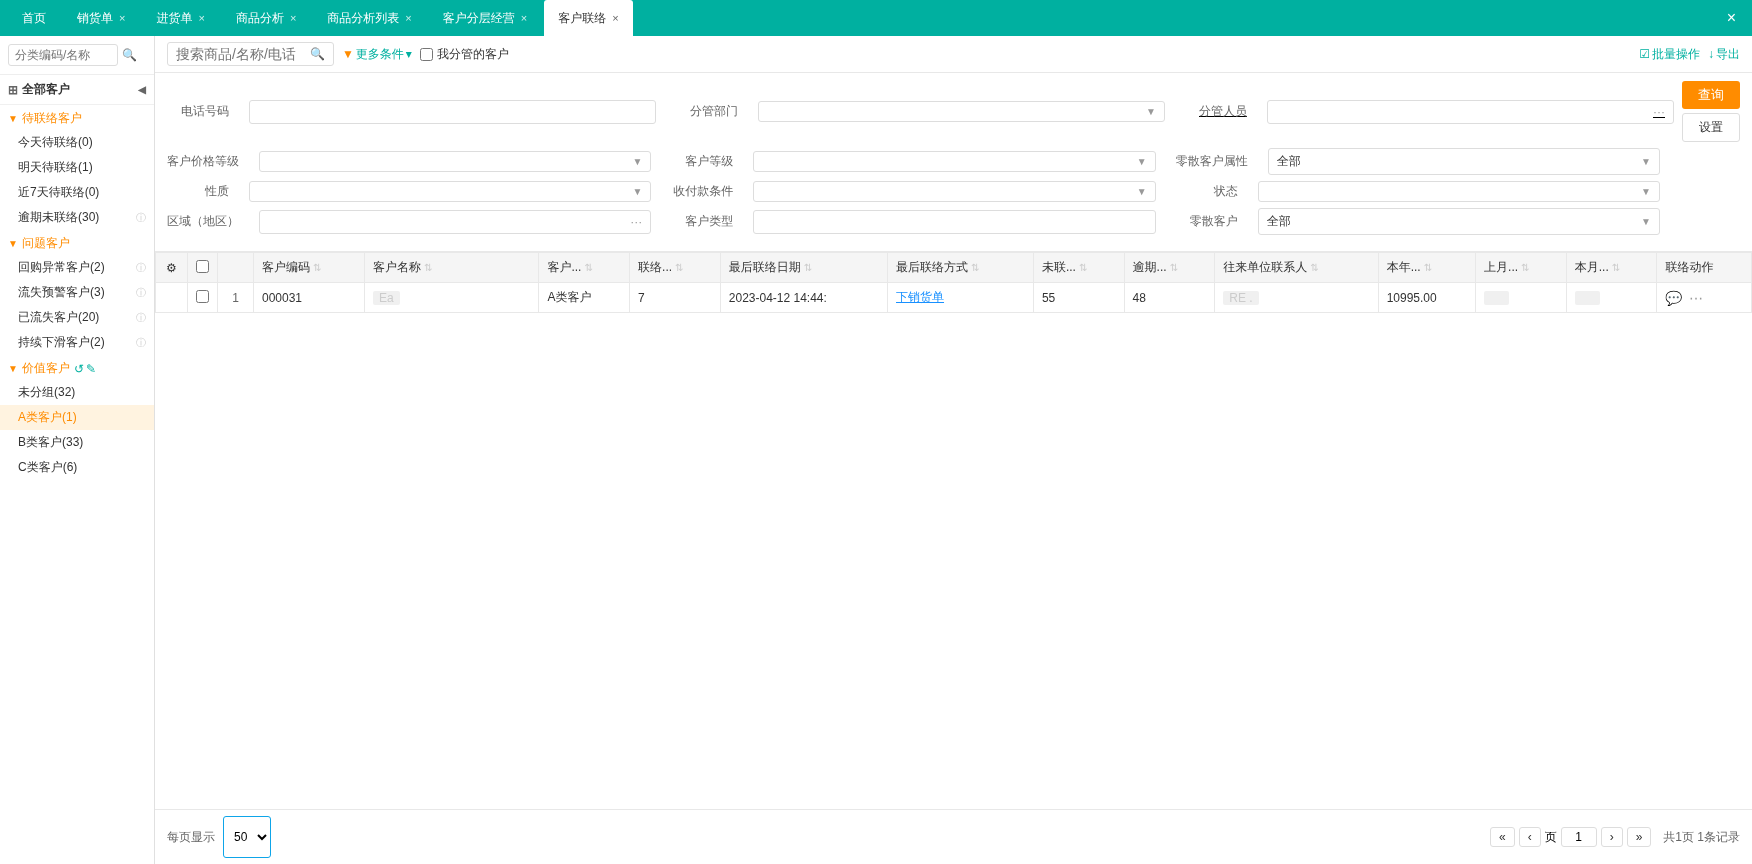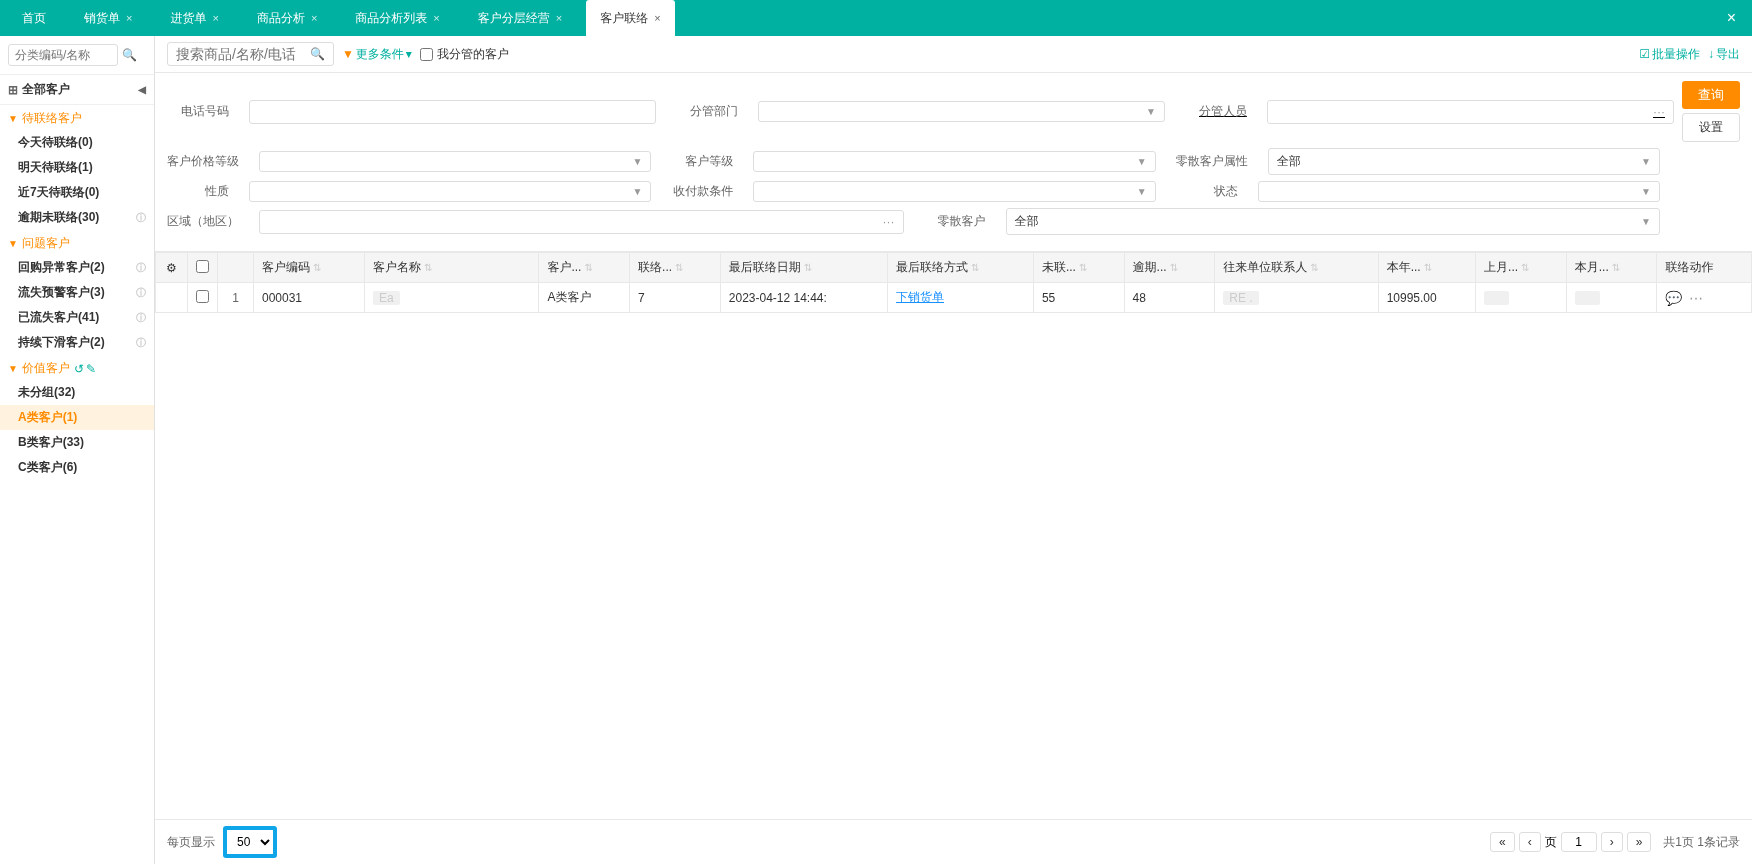--- a/index.html
+++ b/index.html
@@ -1,21 +1,21 @@
 <!DOCTYPE html>
 <html><head>
   <meta charset="utf-8">
   <style>
     * { box-sizing: border-box; margin: 0; padding: 0; font-family: 'Microsoft YaHei', Arial, sans-serif; font-size: 12px; }
     body { background: #f0f0f0; overflow: hidden; width: 1752px; height: 864px; }
 
     
     .top-nav {
       display: flex; align-items: center; background: #00b0a0; height: 36px;
-      padding: 0 8px; gap: 10px;
+      padding: 0 8px; gap: 3px;
     }
     .nav-item {
       color: #fff; padding: 0 14px; height: 36px; display: flex; align-items: center;
       cursor: pointer; white-space: nowrap; position: relative; font-size: 13px;
     }
     .nav-item.home { font-size: 13px; }
     .nav-item .close-x {
       margin-left: 6px; font-size: 11px; color: rgba(255,255,255,0.8);
       cursor: pointer;
     }
@@ -54,21 +54,21 @@
     .sidebar-section-header .collapse-icon { margin-left: auto; color: #666; font-size: 10px; }
 
     .sidebar-group-label {
       display: flex; align-items: center; padding: 5px 8px 3px 8px;
       color: #ff8c00; font-size: 12px; cursor: pointer;
     }
     .sidebar-group-label .arrow { margin-right: 4px; font-size: 10px; }
 
     .sidebar-item {
       padding: 4px 8px 4px 18px; cursor: pointer; color: #333;
-      display: flex; align-items: center; justify-content: space-between; font-weight: bold;
+      display: flex; align-items: center; justify-content: space-between;
     }
     .sidebar-item.active { background: #fff3e0; color: #ff8c00; }
     .sidebar-item .info-icon { color: #ccc; font-size: 10px; margin-left: 3px; }
 
     
     .content-area { flex: 1; display: flex; flex-direction: column; overflow: hidden; }
 
     
     .filter-bar {
       background: #fff; border-bottom: 1px solid #e8e8e8;
@@ -148,21 +148,21 @@
     .row-action-icon { color: #999; cursor: pointer; font-size: 14px; }
     .blurred { color: #ccc; background: #f0f0f0; border-radius: 2px; padding: 0 6px; }
 
     
     .table-footer {
       background: #fff; border-top: 1px solid #e8e8e8;
       padding: 6px 12px; display: flex; align-items: center; gap: 8px;
     }
     .page-size-label { color: #666; }
     .page-size-select {
-      border: 4px solid #0ea5e9; border-radius: 3px; padding: 4px 6px;
+      border: 1px solid #0ea5e9; border-radius: 3px; padding: 12px 6px;
       font-size: 12px; background: #fff; cursor: pointer;
     }
     .pagination { margin-left: auto; display: flex; align-items: center; gap: 4px; }
     .page-btn {
       border: 1px solid #ddd; border-radius: 3px; padding: 2px 8px;
       cursor: pointer; background: #fff; color: #333;
     }
     .page-btn:disabled { color: #ccc; }
     .page-input {
       border: 1px solid #ddd; border-radius: 3px; padding: 2px 6px;
@@ -250,21 +250,21 @@
     </div>
     <div class="sidebar-item">
       <span>回购异常客户(2)</span>
       <span class="info-icon">ⓘ</span>
     </div>
     <div class="sidebar-item">
       <span>流失预警客户(3)</span>
       <span class="info-icon">ⓘ</span>
     </div>
     <div class="sidebar-item">
-      <span>已流失客户(41)</span>
+      <span>已流失客户(20)</span>
       <span class="info-icon">ⓘ</span>
     </div>
     <div class="sidebar-item">
       <span>持续下滑客户(2)</span>
       <span class="info-icon">ⓘ</span>
     </div>
 
     <div class="sidebar-group-label">
       <span class="arrow">▼</span>
       <span>价值客户</span>
@@ -390,20 +390,24 @@
         <div style="width:80px;"></div>
       </div>
 
       <div class="adv-filter-row">
         <div class="filter-field">
           <span class="filter-label">区域（地区）</span>
           <div class="filter-select">
             <span></span>
               <span class="dots">···</span>
           </div>
+        </div>
+        <div class="filter-field" style="margin-left:20px;">
+          <span class="filter-label">客户类型</span>
+          <input class="filter-input" type="text" style="">
         </div>
         <div class="filter-field" style="margin-left:20px;">
           <span class="filter-label">零散客户</span>
           <div class="filter-select">
             <span>全部</span>
               <span class="down-arrow">▼</span>
           </div>
         </div>
         <div style="width:80px;"></div>
       </div>

